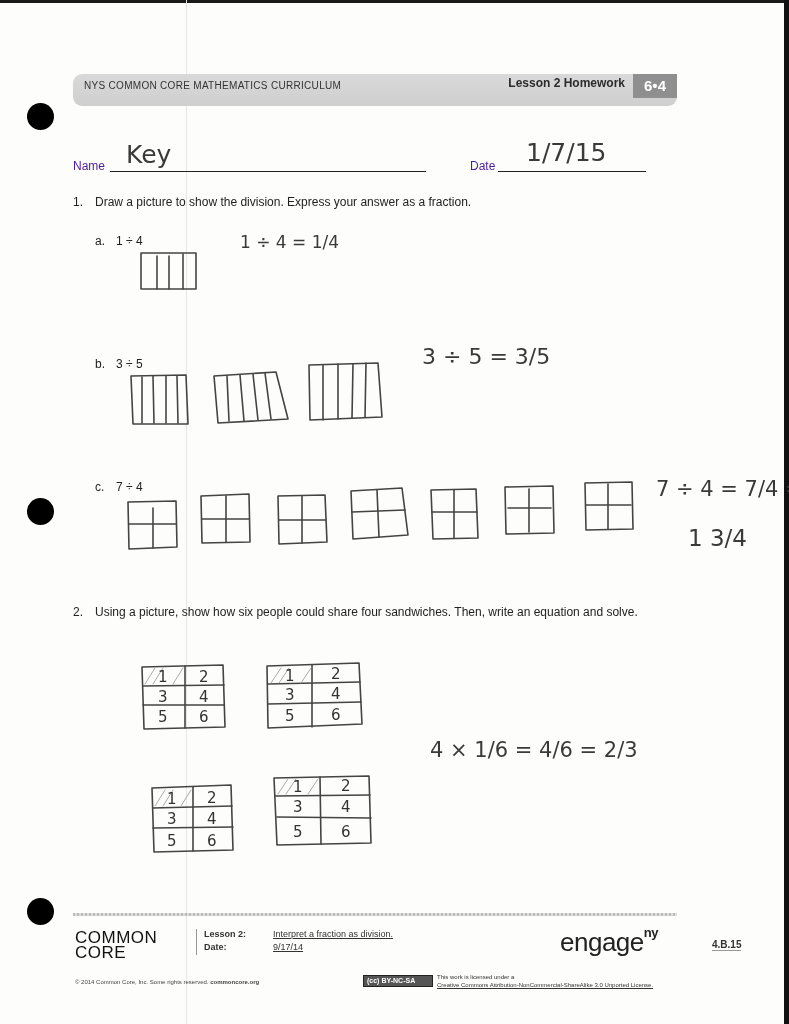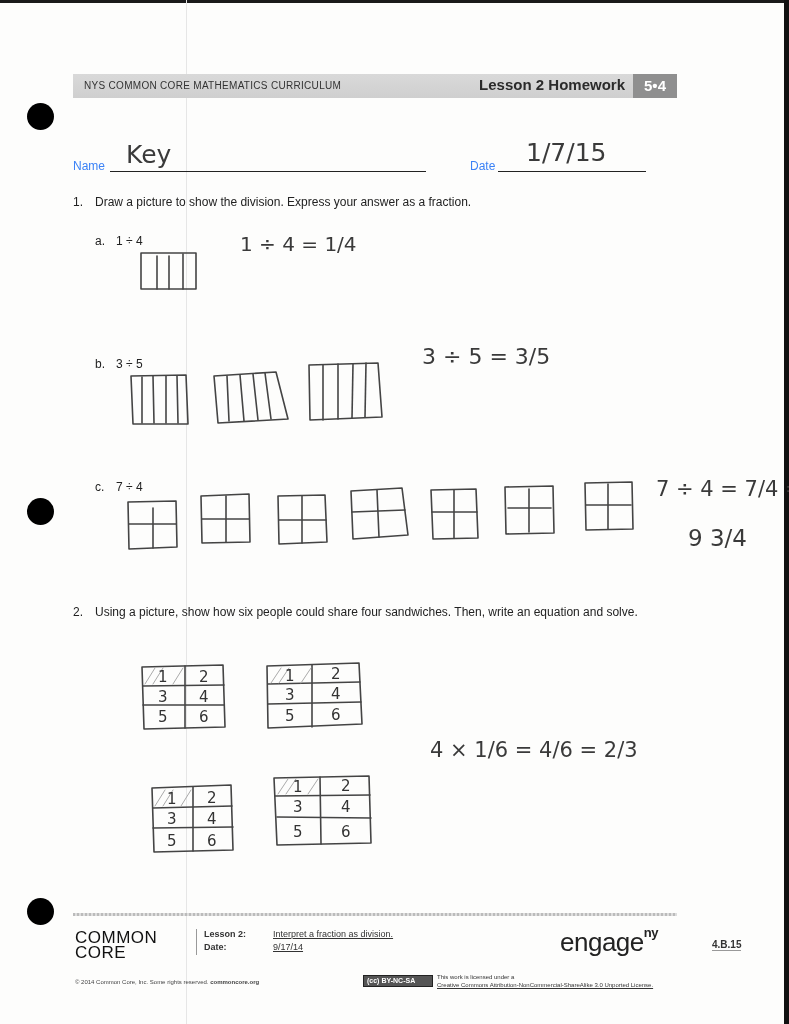--- a/index.html
+++ b/index.html
@@ -7,28 +7,28 @@
   body { position: relative; font-family: "Liberation Sans", sans-serif; color: #222; }
 
   .page { position: absolute; left: 0; top: 0; width: 789px; height: 1024px; background: #fdfdfc; }
   .top-edge { position: absolute; left: 0; top: 0; width: 789px; height: 3px; background: #1a1a1a; }
   .right-edge { position: absolute; right: 0; top: 0; width: 5px; height: 1024px; background: #111; }
   .fold-line { position: absolute; left: 186px; top: 0; width: 1px; height: 1024px; background: #e6e6e6; }
 
   .punch { position: absolute; left: 27px; width: 27px; height: 27px; border-radius: 50%; background: #000; }
 
   
-  .header-band { position: absolute; left: 73px; top: 74px; width: 604px; height: 24px;
-    background: linear-gradient(#d9d9d9, #cfcfcf); }
+  .header-band { position: absolute; left: 73px; top: 74px; width: 604px; height: 32px;
+    background: linear-gradient(#d9d9d9, #cfcfcf); border-radius: 9px; }
   .header-left { position: absolute; left: 11px; top: 6px; font-size: 10px; letter-spacing: 0.3px; color: #333; }
-  .header-right { position: absolute; right: 52px; top: 2px; font-size: 15px; font-weight: bold; color: #2b2b2b; }
+  .header-right { position: absolute; right: 52px; top: 2px; font-size: 12px; font-weight: bold; color: #2b2b2b; }
   .header-badge { position: absolute; right: 0; top: 0; width: 44px; height: 24px; background: #8f8f8f;
     color: #fff; font-weight: bold; font-size: 15px; text-align: center; line-height: 24px; }
 
-  .label { position: absolute; font-size: 12px; color: #3b82f6; }
+  .label { position: absolute; font-size: 12px; color: #4c1d95; }
   .line { position: absolute; height: 1px; background: #222; }
 
   .hand { position: absolute; font-family: "DejaVu Sans", sans-serif; color: #3a3a3a; font-weight: normal; }
 
   .q { position: absolute; font-size: 12px; color: #222; }
   .sub { position: absolute; font-size: 12px; color: #222; }
 
   svg.sketch { position: absolute; overflow: visible; }
   svg.sketch * { stroke: #444; fill: none; stroke-width: 1.6; stroke-linecap: round; stroke-linejoin: round; }
   svg.sketch .hatch { stroke: #aaa; stroke-width: 1; }
@@ -61,21 +61,21 @@
   <div class="right-edge"></div>
   <div class="fold-line"></div>
 
   <div class="punch" style="top:103px"></div>
   <div class="punch" style="top:498px"></div>
   <div class="punch" style="top:898px"></div>
 
   <div class="header-band">
     <span class="header-left">NYS COMMON CORE MATHEMATICS CURRICULUM</span>
     <span class="header-right">Lesson 2 Homework</span>
-    <span class="header-badge">5•4</span>
+    <span class="header-badge">6•4</span>
   </div>
 
   <span class="label" style="left:73px;top:159px">Name</span>
   <div class="line" style="left:110px;top:171px;width:316px"></div>
   <span class="hand" style="left:126px;top:140px;font-size:25px">Key</span>
 
   <span class="label" style="left:470px;top:159px">Date</span>
   <div class="line" style="left:498px;top:171px;width:148px"></div>
   <span class="hand" style="left:526px;top:138px;font-size:25px">1/7/15</span>
 
@@ -83,21 +83,21 @@
   <span class="q" style="left:95px;top:195px">Draw a picture to show the division.  Express your answer as a fraction.</span>
 
   <span class="sub" style="left:95px;top:234px">a.</span>
   <span class="sub" style="left:116px;top:234px">1 ÷ 4</span>
   <svg class="sketch" style="left:140px;top:252px" width="58" height="40">
     <rect x="1" y="1" width="55" height="36"></rect>
     <line x1="17" y1="4" x2="17" y2="37"></line>
       <line x1="29" y1="4" x2="29" y2="37"></line>
       <line x1="43" y1="2" x2="43" y2="37"></line>
   </svg>
-  <span class="hand" style="left:240px;top:232px;font-size:20px">1 ÷ 4 = 1/4</span>
+  <span class="hand" style="left:240px;top:232px;font-size:17px">1 ÷ 4 = 1/4</span>
 
   <span class="sub" style="left:95px;top:357px">b.</span>
   <span class="sub" style="left:116px;top:357px">3 ÷ 5</span>
   <svg class="sketch" style="left:130px;top:374px" width="60" height="52">
     <path d="M1 2 L56 1 L58 50 L3 50 Z"></path>
     <line x1="12" y1="3" x2="12" y2="49"></line>
       <line x1="23" y1="2" x2="24" y2="49"></line>
       <line x1="36" y1="2" x2="36" y2="49"></line>
       <line x1="47" y1="2" x2="48" y2="49"></line>
   </svg>
@@ -148,21 +148,21 @@
     <path d="M1 2 L49 1 L50 48 L2 49 Z"></path>
       <line x1="25" y1="4" x2="25" y2="47"></line>
       <line x1="4" y1="23" x2="47" y2="23"></line>
   </svg>
   <svg class="sketch" style="left:584px;top:481px" width="52" height="52">
     <path d="M1 2 L48 1 L49 48 L2 49 Z"></path>
       <line x1="24" y1="3" x2="24" y2="48"></line>
       <line x1="2" y1="24" x2="47" y2="24"></line>
   </svg>
   <span class="hand" style="left:656px;top:477px;font-size:21px;white-space:nowrap">7 ÷ 4 = 7/4 =</span>
-  <span class="hand" style="left:688px;top:525px;font-size:23px">9 3/4</span>
+  <span class="hand" style="left:688px;top:525px;font-size:23px">1 3/4</span>
 
   <span class="q" style="left:73px;top:605px">2.</span>
   <span class="q" style="left:95px;top:605px">Using a picture, show how six people could share four sandwiches.  Then, write an equation and solve.</span>
 
   <svg class="sketch" style="left:141px;top:664px" width="86" height="66">
     <path d="M1 3 L82 1 L84 63 L3 65 Z"></path>
     <line x1="44" y1="2" x2="44" y2="64"></line>
       <line x1="2" y1="22" x2="83" y2="21"></line>
       <line x1="2" y1="41" x2="83" y2="41"></line>
     <line class="hatch" x1="4" y1="20" x2="14" y2="4"></line>

